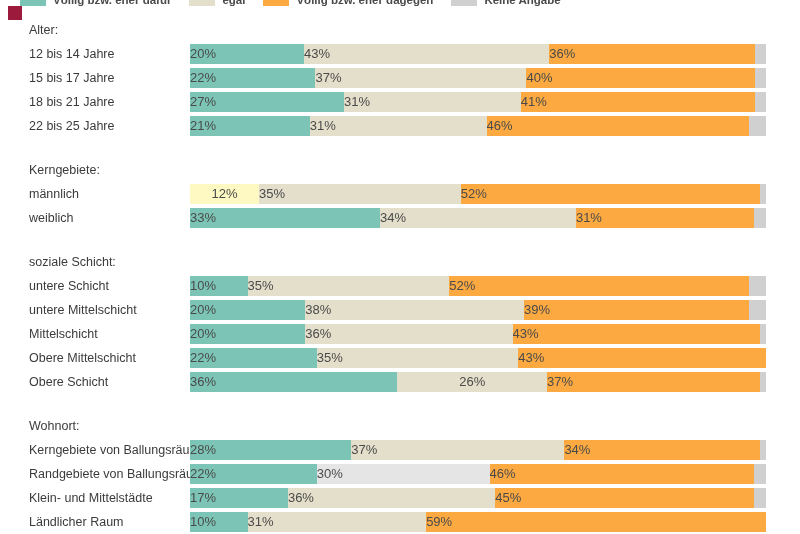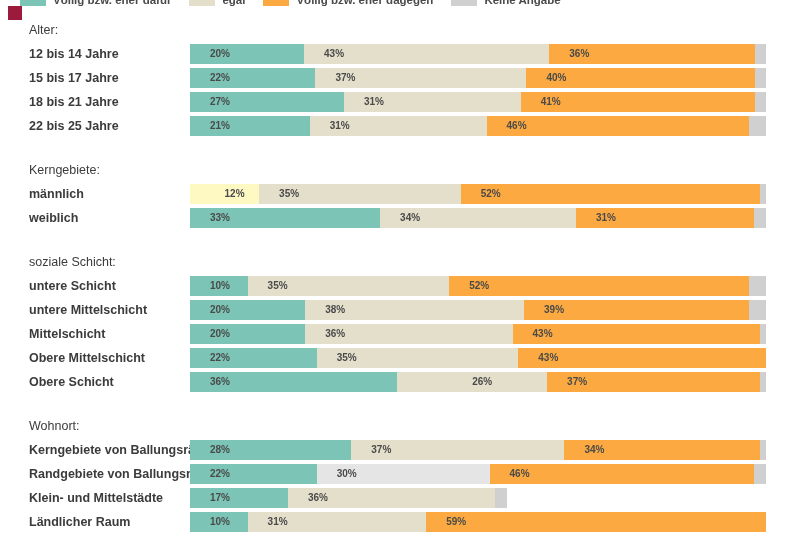--- a/index.html
+++ b/index.html
@@ -73,21 +73,20 @@
     color: #3b3b3b;
   }
   .spacer {
     height: 20px;
   }
 
   .row {
     height: 24px;
     display: flex;
     align-items: center;
-    font-weight: bold;
   }
   .row-label {
     width: 190px;
     padding-left: 29px;
     box-sizing: border-box;
     font-size: 12.5px;
     color: #3b3b3b;
     line-height: 24px;
     white-space: nowrap;
     overflow: hidden;
@@ -100,23 +99,23 @@
     overflow: hidden;
   }
   .seg {
     height: 20px;
     display: flex;
     align-items: center;
     box-sizing: border-box;
     overflow: hidden;
   }
   .seg-label {
-    font-size: 10px;
+    font-size: 13px;
     color: #4a4a4a;
-    padding-left: 20px;
+    padding-left: 0;
     white-space: nowrap;
     line-height: 20px;
   }
 </style>
 </head>
 <body>
 
 <div id="brand-mark" style="background: rgb(156, 27, 60);"></div>
 
 <div id="legend">
@@ -349,20 +348,23 @@
       </div>
       <div class="row">
         <div class="row-label">Klein- und Mittelstädte</div>
         <div class="bar-track">
           <div class="seg" style="width: 17%; background: rgb(124, 197, 182);">
             <span class="seg-label">17%</span>
           </div>
           <div class="seg" style="width: 36%; background: rgb(228, 223, 203);">
             <span class="seg-label">36%</span>
           </div>
+          <div class="seg" style="width: 45%; background: rgb(251, 169, 64);">
+            <span class="seg-label">45%</span>
+          </div>
           <div class="seg na" style="width: 2%; background: rgb(208, 208, 208);"></div>
         </div>
       </div>
       <div class="row">
         <div class="row-label">Ländlicher Raum</div>
         <div class="bar-track">
           <div class="seg" style="width: 10%; background: rgb(124, 197, 182);">
             <span class="seg-label">10%</span>
           </div>
           <div class="seg" style="width: 31%; background: rgb(228, 223, 203);">

